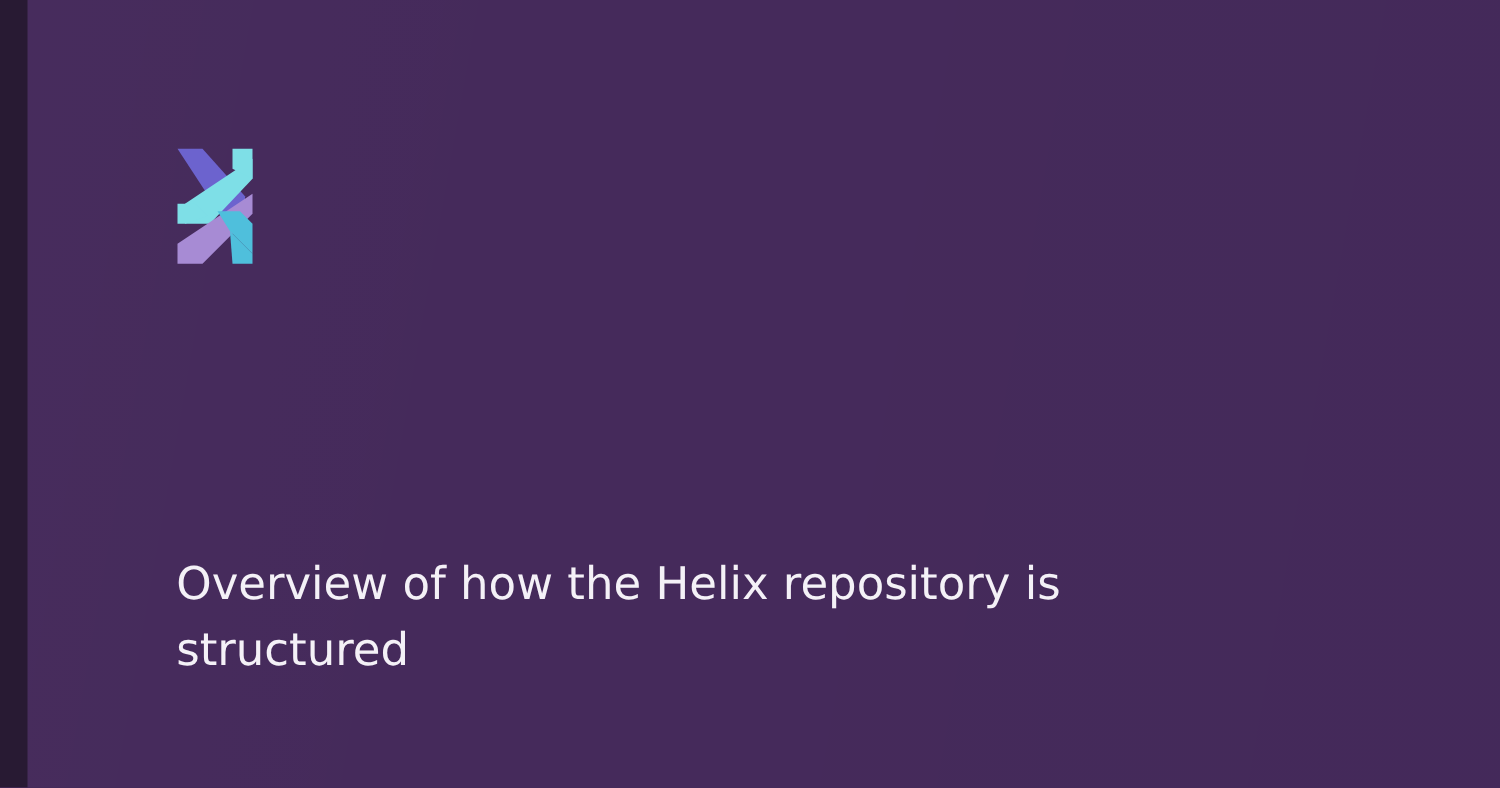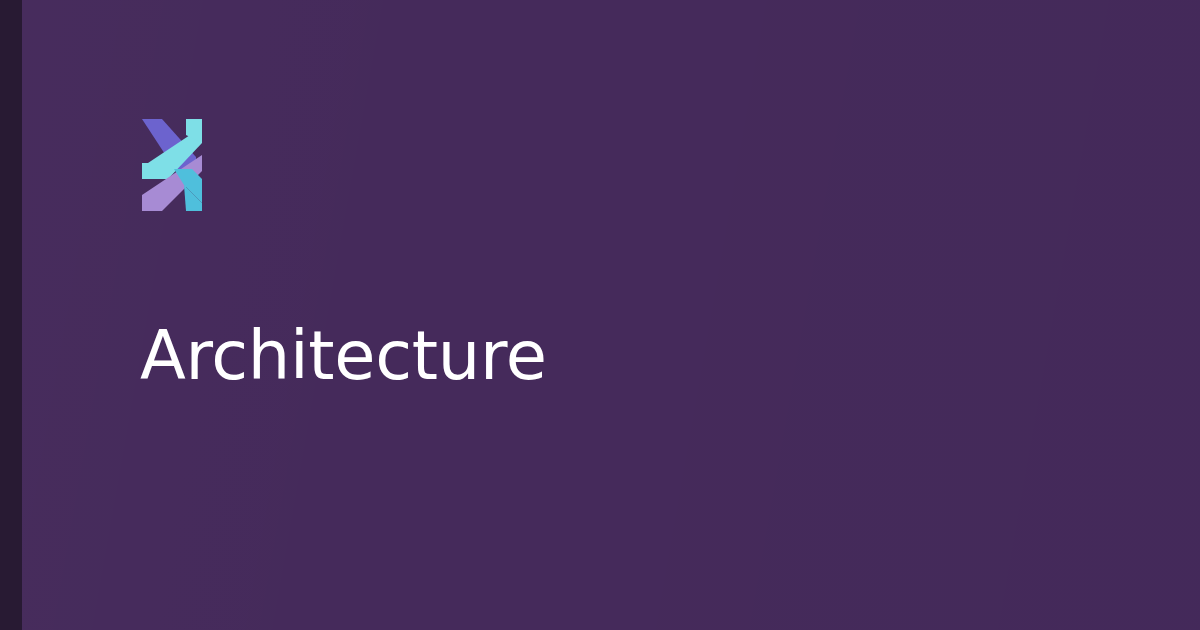--- a/index.html
+++ b/index.html
@@ -121,17 +121,17 @@
         <path d="M62 38 L62 54 L22 94 L2 94 L2 78 Z" fill="#a78bd4"></path>
 
         <path d="M34 52 L52 52 L62 62 L62 86 L44 68 Z" fill="#4fbfdc"></path>
 
         <path d="M44 68 L62 86 L62 94 L46 94 Z" fill="#4fbfdc"></path>
 
         <path d="M2 46 L16 46 L26 56 L8 62 L2 62 Z" fill="#7edfe7"></path>
       </svg>
     </div>
 
-    <h1 class="title">Architecture</h1>
 
+    <p class="subtitle">Overview of how the Helix repository is structured</p>
 
   </div>
 </div>
 
 </body></html>

